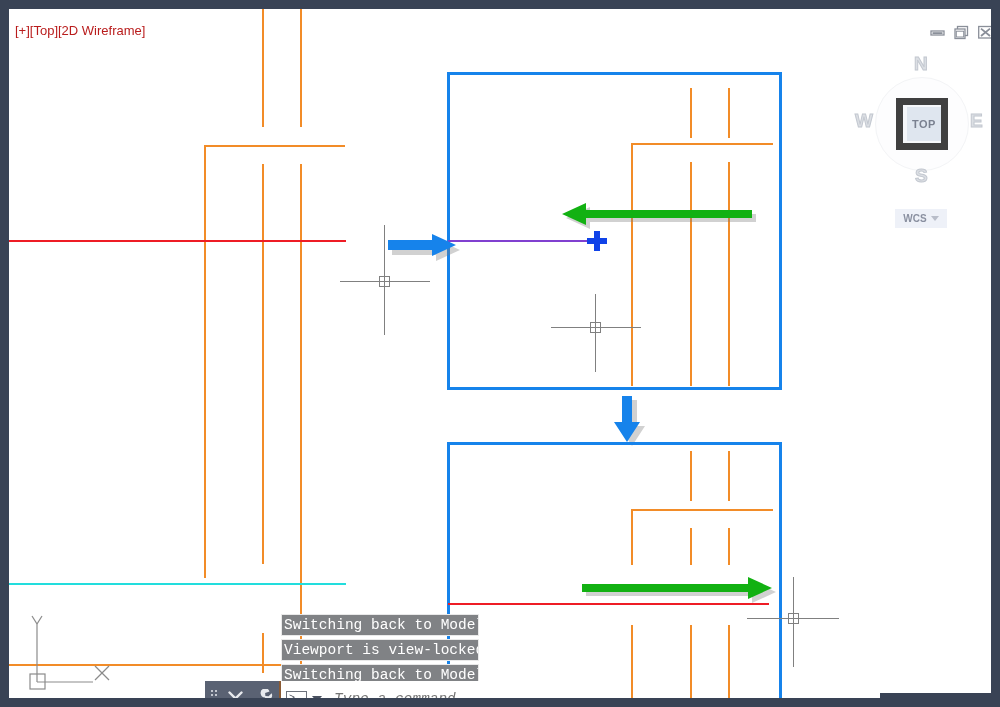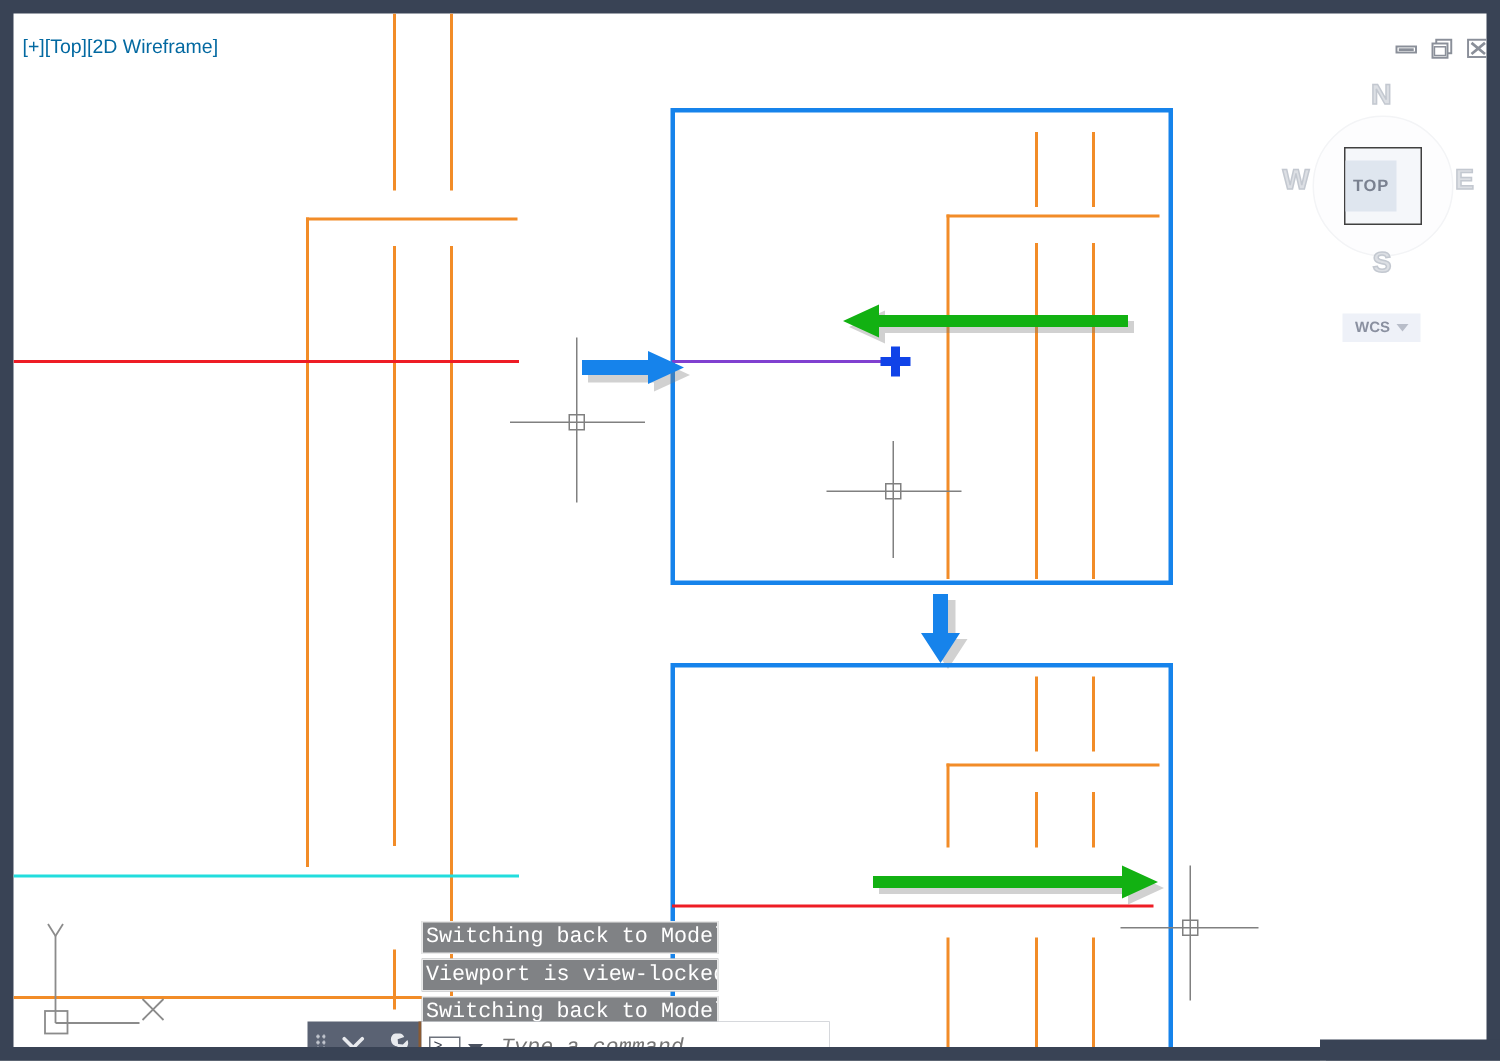--- a/index.html
+++ b/index.html
@@ -38,21 +38,21 @@
     left: 880px; top: 660px;
     width: 4px; height: 47px;
     background: #ffffff;
   }
 
   
   #vplabel {
     position: absolute;
     left: 6px; top: 14px;
     font-size: 13px;
-    color: #0369a1;
+    color: #b91c1c;
     white-space: nowrap;
     letter-spacing: 0px;
   }
 
   
   .hline, .vline { position: absolute; }
   .orange { background: #f28c28; }
   .red  { background: #ee1c25; }
   .cyan { background: #22dddd; }
   .purple { background: #8040d0; }
@@ -101,23 +101,23 @@
     position: absolute; left: 0; top: 0;
     width: 94px; height: 94px;
     border-radius: 50%;
     border: 1px solid #f3f4f6;
     background: #fdfdfe;
   }
   #vc-face {
     position: absolute;
     left: 21px; top: 21px;
     width: 52px; height: 52px;
-    border: 1px solid #404040;
+    border: 7px solid #404040;
     background: #f5f7fa;
-    display: flex; align-items: center; justify-content: flex-start;
+    display: flex; align-items: center; justify-content: flex-end;
   }
   #vc-face-inner {
     width: 34px; height: 34px;
     background: #dfe6ef;
     display: flex; align-items: center; justify-content: center;
   }
   #vc-face-inner span {
     font-size: 11px; font-weight: bold; color: #7a8190;
     letter-spacing: .5px;
   }

